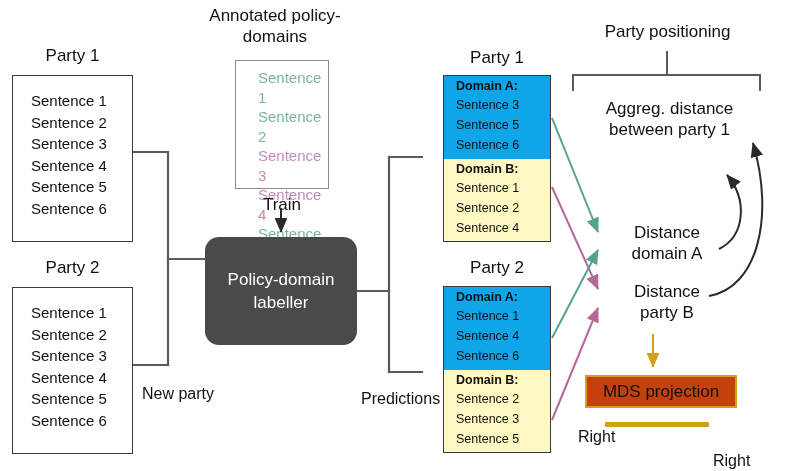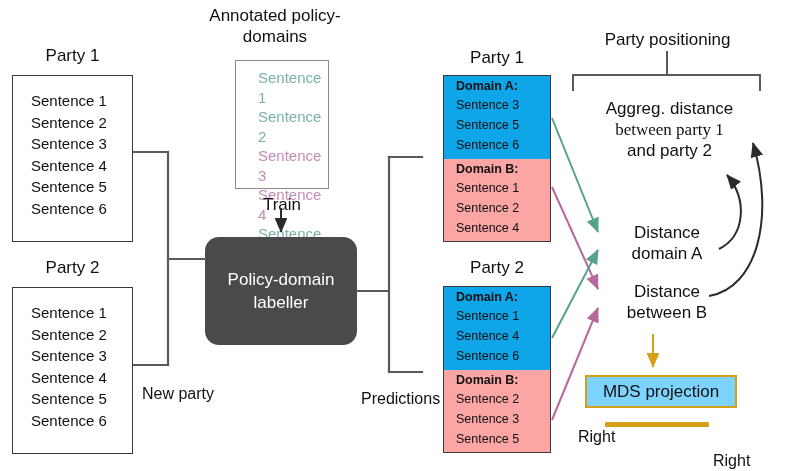--- a/index.html
+++ b/index.html
@@ -27,26 +27,26 @@
 
   
   .labeller{background:#4a4a4a;border-radius:14px;color:#fff;
             display:flex;align-items:center;justify-content:center;
             font-size:17px;line-height:23px;text-align:center;box-sizing:border-box;}
 
   
   .predbox{box-sizing:border-box;border:1.4px solid #3a3a3a;overflow:hidden;}
   .dgrp{box-sizing:border-box;}
   .dgrp.a{background:#0ea5e9;}
-  .dgrp.b{background:#fca5a5;}
+  .dgrp.b{background:#fef9c3;}
   .dgrp .hd{font-size:12.5px;font-weight:bold;color:#111;padding:3px 0 2px 12px;line-height:15px;}
   .dgrp .it{font-size:12.5px;color:#111;padding:2px 0 3px 12px;line-height:15px;}
 
   
-  .mdsbox{border:2px solid #d3a017;background:#7dd3fc;box-sizing:border-box;
+  .mdsbox{border:2px solid #d3a017;background:#c2410c;box-sizing:border-box;
           display:flex;align-items:center;justify-content:center;
           font-size:17px;color:#111;}
   .scalebar{background:#d3a017;height:5px;border-radius:1px;}
 
   svg{position:absolute;left:0;top:0;overflow:visible;}
 </style>
 </head>
 <body>
 
 <div class="stage">
@@ -131,31 +131,30 @@
       <div class="it">Sentence 6</div>
     </div>
     <div class="dgrp b" style="height:84px;">
       <div class="hd">Domain B:</div>
       <div class="it">Sentence 2</div>
       <div class="it">Sentence 3</div>
       <div class="it">Sentence 5</div>
     </div>
   </div>
 
-  <div class="abs ttl" style="left:570px;top:30px;width:195px;">Party positioning</div>
+  <div class="abs ttl" style="left:570px;top:22px;width:195px;">Party positioning</div>
 
   <div class="abs ttl2" style="left:577px;top:98px;width:185px;">Aggreg. distance</div>
-  <div class="abs ttl2" style="left:577px;top:119px;width:185px;font-family:Liberation Serif, serif;">between party 1</div>
-  <div class="abs ttl2" style="left:577px;top:140px;width:185px;">and party 2</div>
+  <div class="abs ttl2" style="left:577px;top:119px;width:185px;">between party 1</div>
 
   <div class="abs ttl2" style="left:607px;top:222px;width:120px;">Distance</div>
   <div class="abs ttl2" style="left:607px;top:243px;width:120px;">domain A</div>
 
   <div class="abs ttl2" style="left:607px;top:281px;width:120px;">Distance</div>
-  <div class="abs ttl2" style="left:607px;top:302px;width:120px;">between B</div>
+  <div class="abs ttl2" style="left:607px;top:302px;width:120px;">party B</div>
 
   <div class="abs mdsbox" style="left:585px;top:375px;width:152px;height:33px;">
     <span>MDS projection</span>
   </div>
 
   <div class="abs scalebar" style="left:605px;top:422px;width:104px;"></div>
   <div class="abs lbl" style="left:578px;top:428px;">Right</div>
   <div class="abs lbl" style="left:713px;top:452px;">Right</div>
 
   <svg width="790" height="471">

